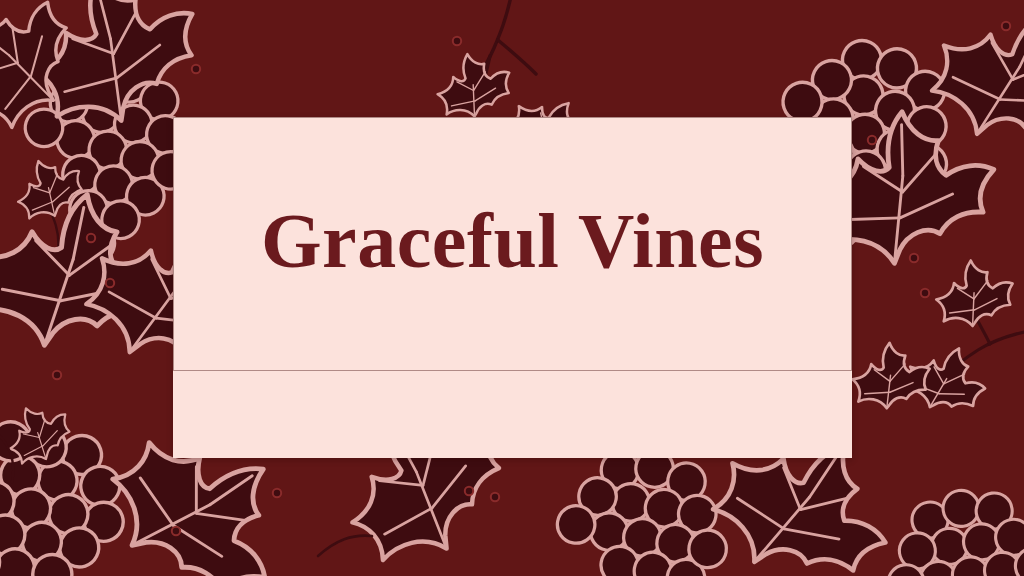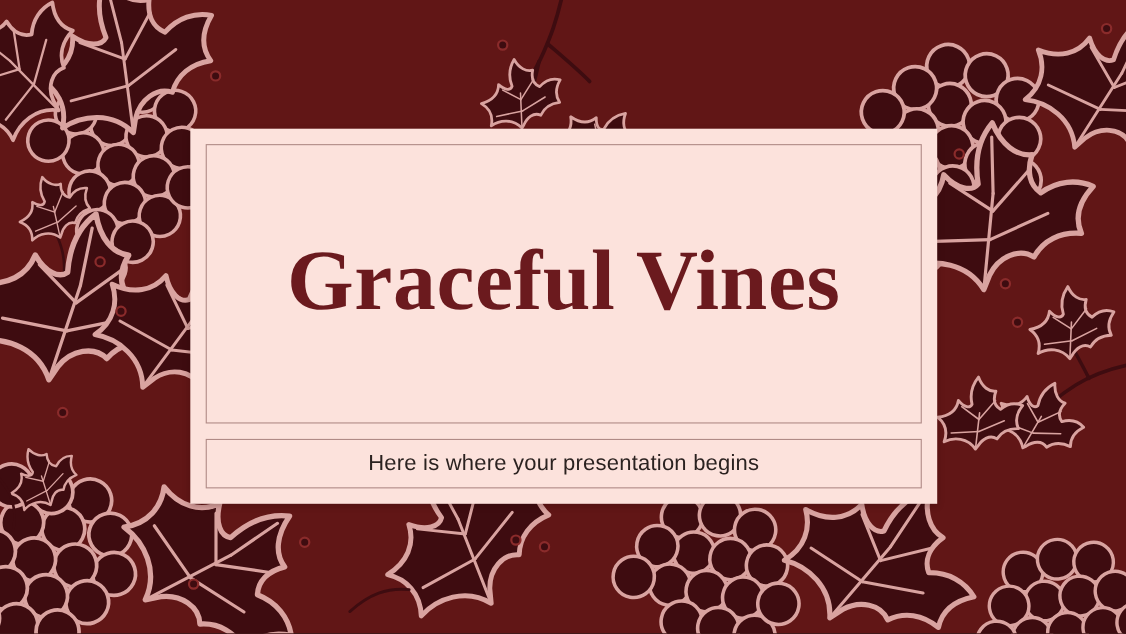--- a/index.html
+++ b/index.html
@@ -25,21 +25,21 @@
   }
   
   #card {
     position: absolute;
     left: 173px;
     top: 117px;
     width: 679px;
     height: 341px;
     background: #FCE2DC;
     box-sizing: border-box;
-    padding: 14px;
+    padding: 0;
     display: flex;
     flex-direction: column;
     box-shadow: 0 2px 6px rgba(40, 6, 8, 0.30);
   }
   #title-box {
     flex: 0 0 254px;
     border: 1.5px solid #B08A86;
     box-sizing: border-box;
     display: flex;
     flex-direction: column;
@@ -284,18 +284,15 @@
       <use href="#dot-accent" x="1006" y="26"></use>
     </g>
   </svg>
 
   <div id="card">
 
     <div id="title-box">
       <h1 id="slide-title">Graceful Vines</h1>
     </div>
 
-    <div id="caption-box">
-      <p id="slide-caption">Here is where your presentation begins</p>
-    </div>
 
   </div>
 </div>
 
 </body></html>

